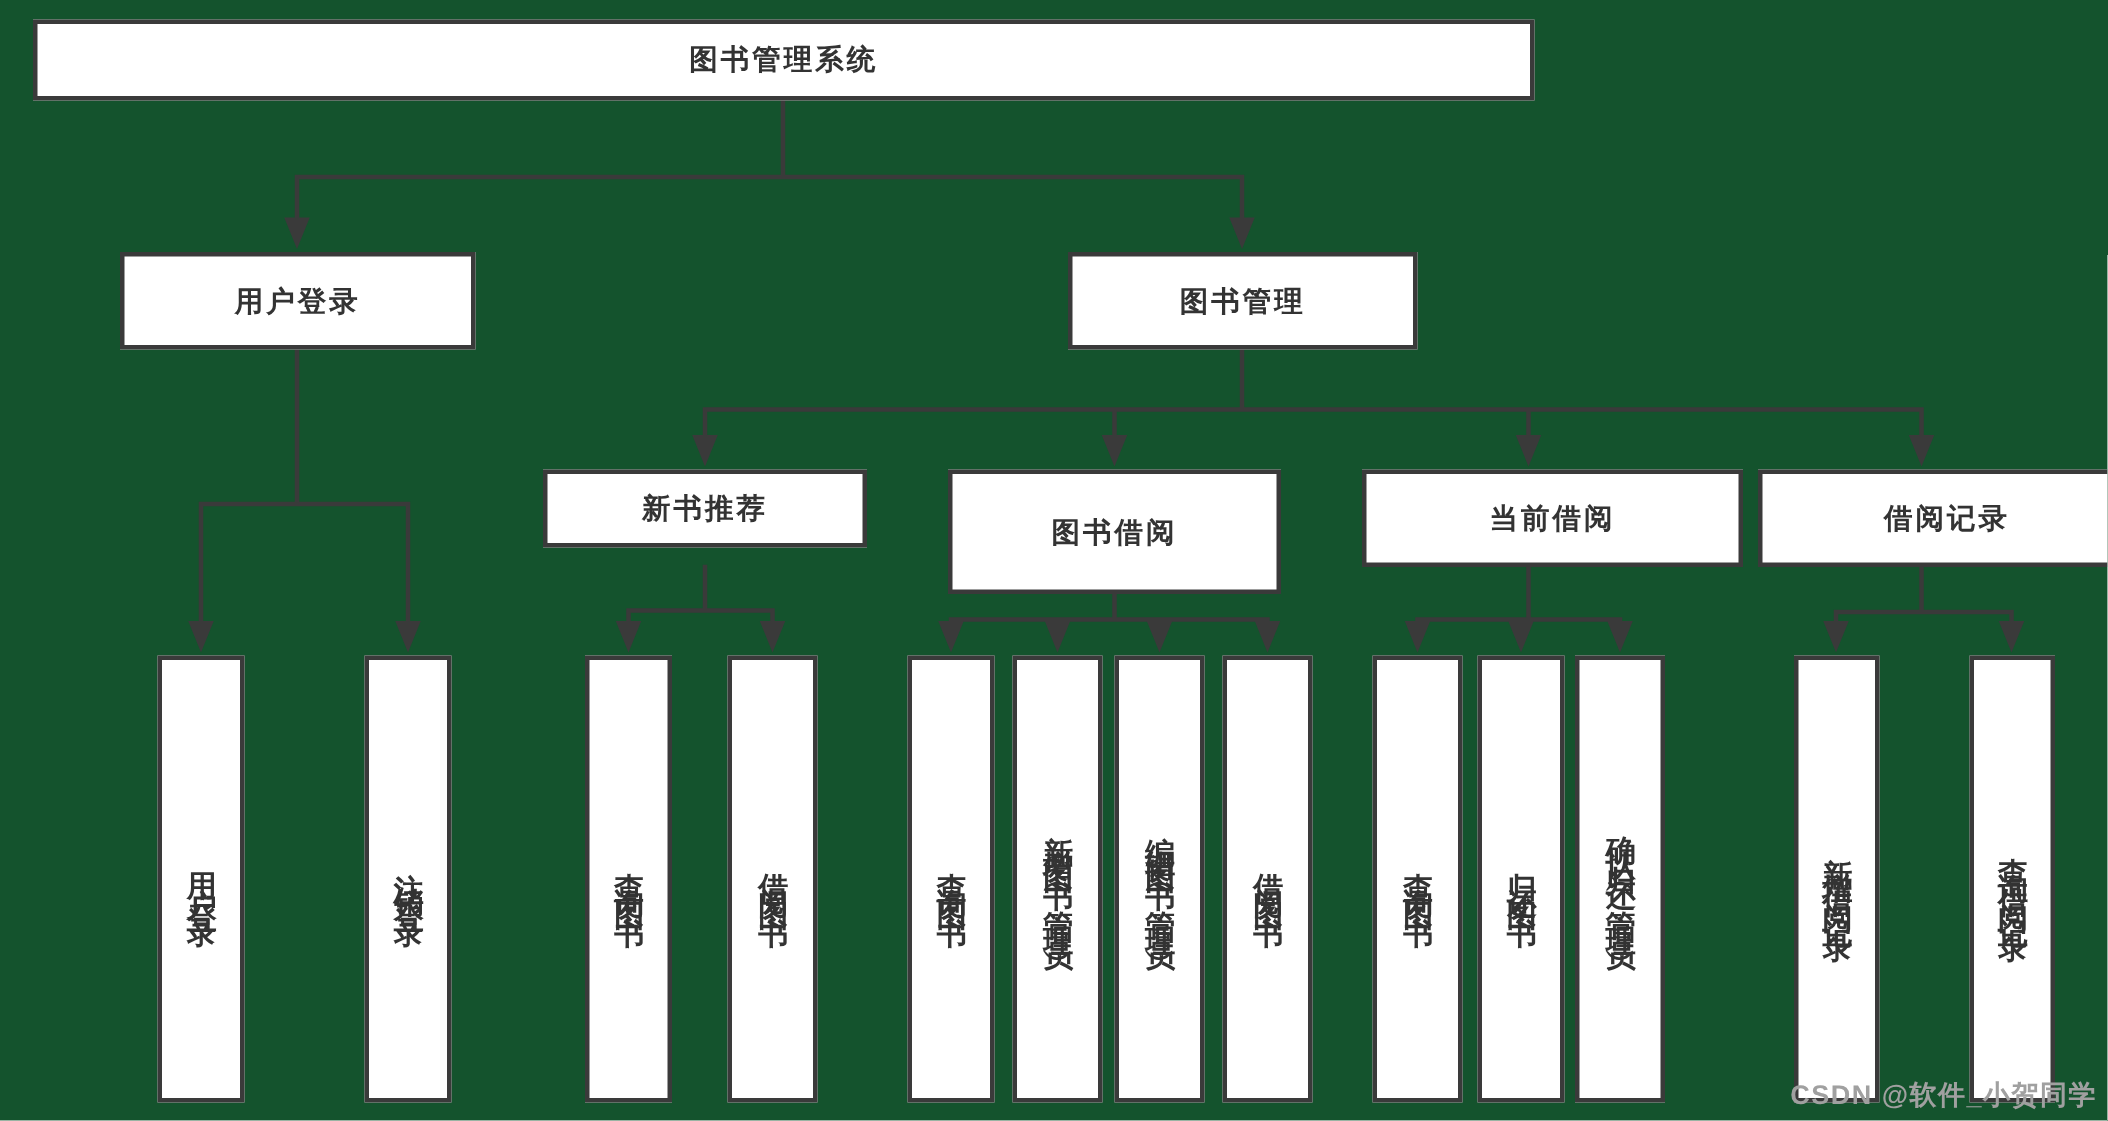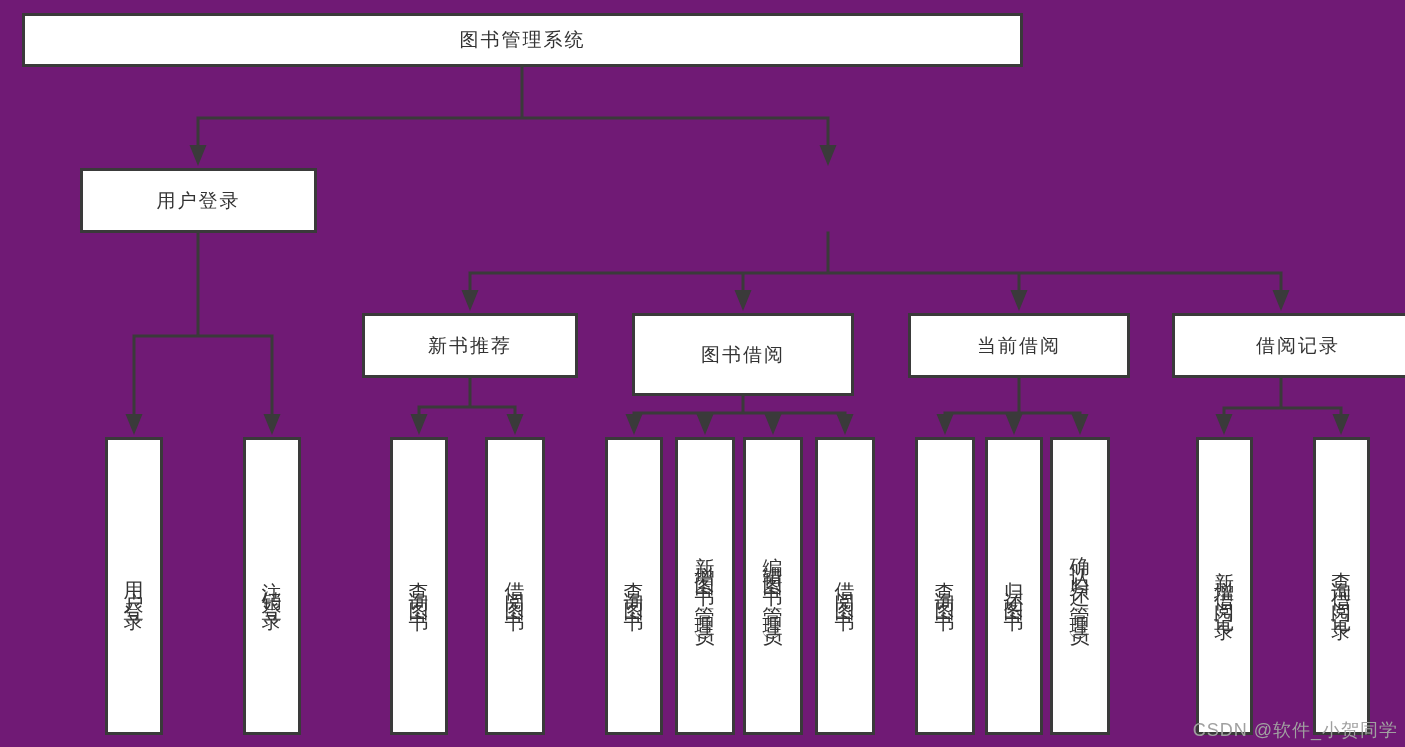--- a/index.html
+++ b/index.html
@@ -5,22 +5,23 @@
   html, body {
     margin: 0;
     padding: 0;
     background: #ffffff;
     font-family: "Liberation Sans", "DejaVu Sans", sans-serif;
   }
   .canvas {
     position: relative;
     width: 1405px;
     height: 747px;
-    background: #701a75;
+    background: #14532d;
     overflow: hidden;
+    font-weight: bold;
   }
   .connectors {
     position: absolute;
     left: 0;
     top: 0;
     width: 1405px;
     height: 747px;
     z-index: 1;
   }
   .node {
@@ -78,24 +79,25 @@
          M625.5 414 L642.5 414 L634 435 Z  M696.5 414 L713.5 414 L705 435 Z
          M764.5 414 L781.5 414 L773 435 Z  M836.5 414 L853.5 414 L845 435 Z
          M936.5 414 L953.5 414 L945 435 Z  M1005.5 414 L1022.5 414 L1014 435 Z
          M1071.5 414 L1088.5 414 L1080 435 Z
          M1215.5 414 L1232.5 414 L1224 435 Z  M1332.5 414 L1349.5 414 L1341 435 Z" fill="#3a3a3a" stroke="none"></path>
   </svg>
 
   <div class="node hnode" style="left:22px; top:13px; width:1001px; height:54px">图书管理系统</div>
 
   <div class="node hnode" style="left:80px; top:168px; width:237px; height:65px">用户登录</div>
+  <div class="node hnode" style="left:712px; top:168px; width:233px; height:65px">图书管理</div>
 
-  <div class="node hnode" style="left:362px; top:313px; width:216px; height:65px">新书推荐</div>
+  <div class="node hnode" style="left:362px; top:313px; width:216px; height:52px">新书推荐</div>
   <div class="node hnode" style="left:632px; top:313px; width:222px; height:83px">图书借阅</div>
-  <div class="node hnode" style="left:908px; top:313px; width:222px; height:65px">当前借阅</div>
+  <div class="node hnode" style="left:908px; top:313px; width:254px; height:65px">当前借阅</div>
   <div class="node hnode" style="left:1172px; top:313px; width:252px; height:65px">借阅记录</div>
 
   <div class="node leaf" style="left:105px; top:437px; width:58px; height:298px">用户登录</div>
   <div class="node leaf" style="left:243px; top:437px; width:58px; height:298px">注销登录</div>
 
   <div class="node leaf" style="left:390px; top:437px; width:58px; height:298px">查询图书</div>
   <div class="node leaf" style="left:485px; top:437px; width:60px; height:298px">借阅图书</div>
 
   <div class="node leaf" style="left:605px; top:437px; width:58px; height:298px">查询图书</div>
   <div class="node leaf" style="left:675px; top:437px; width:60px; height:298px">新增图书（管理员）</div>

